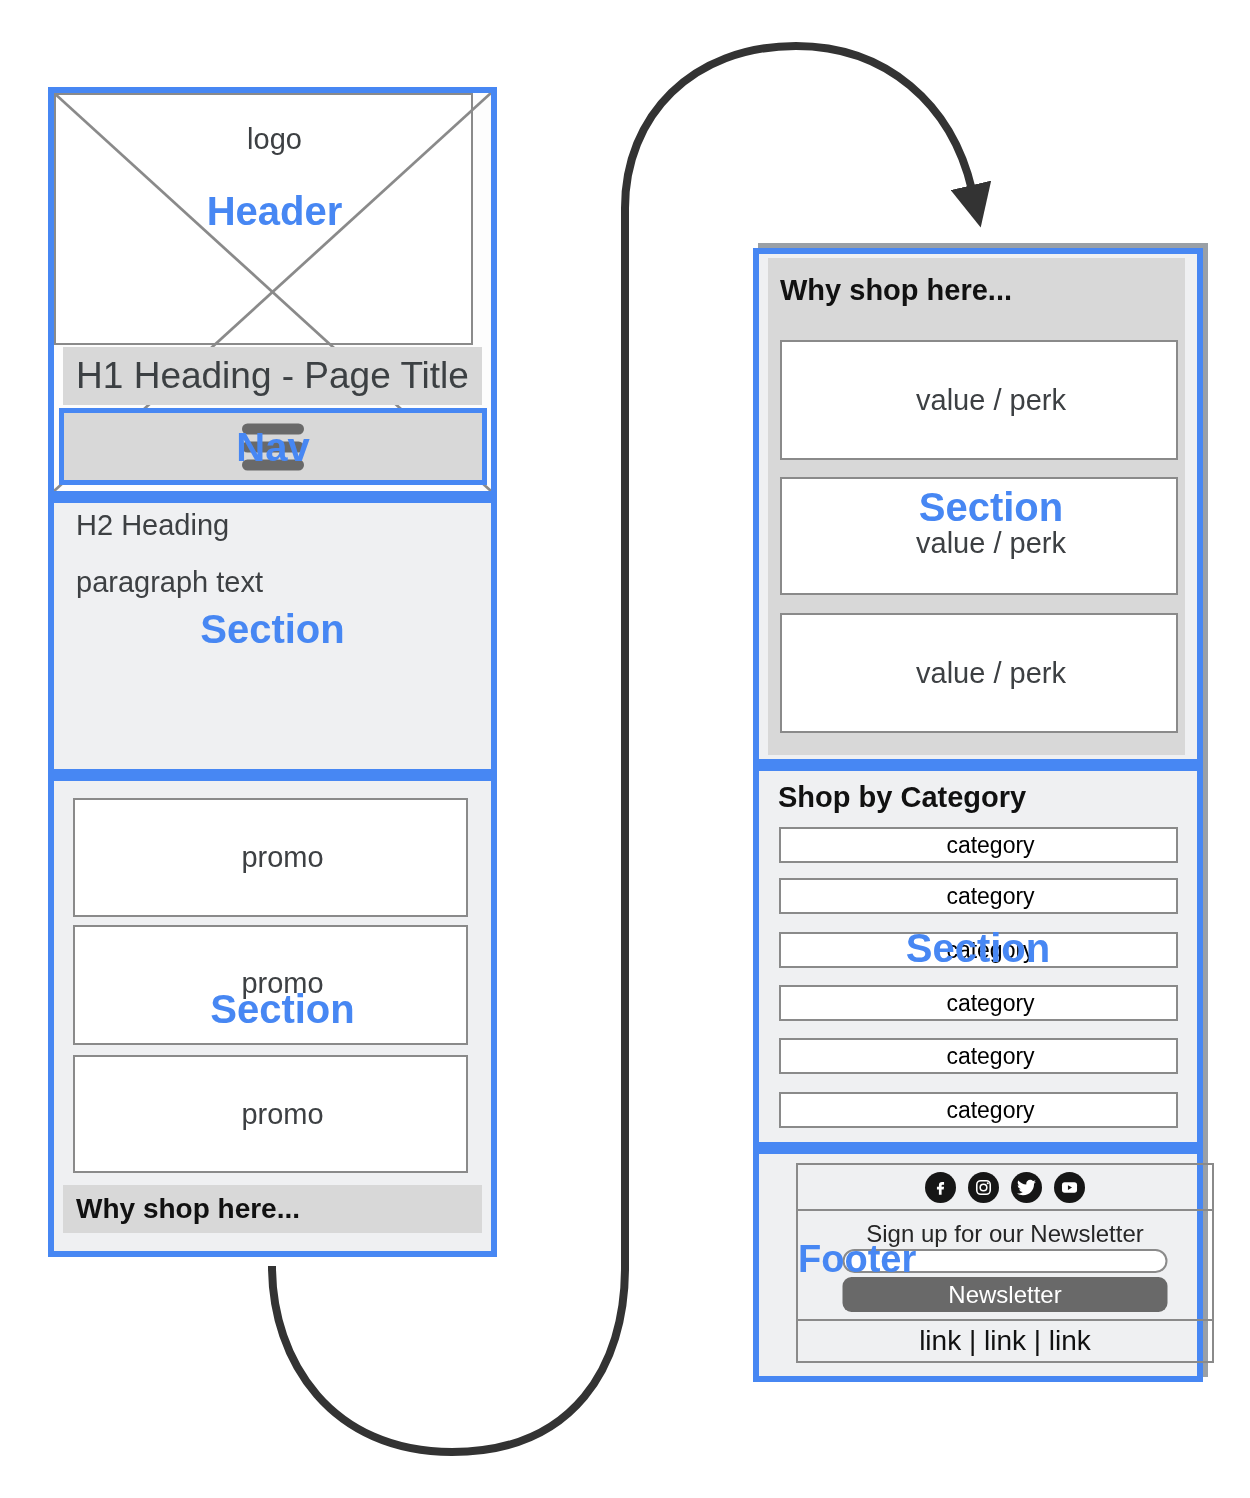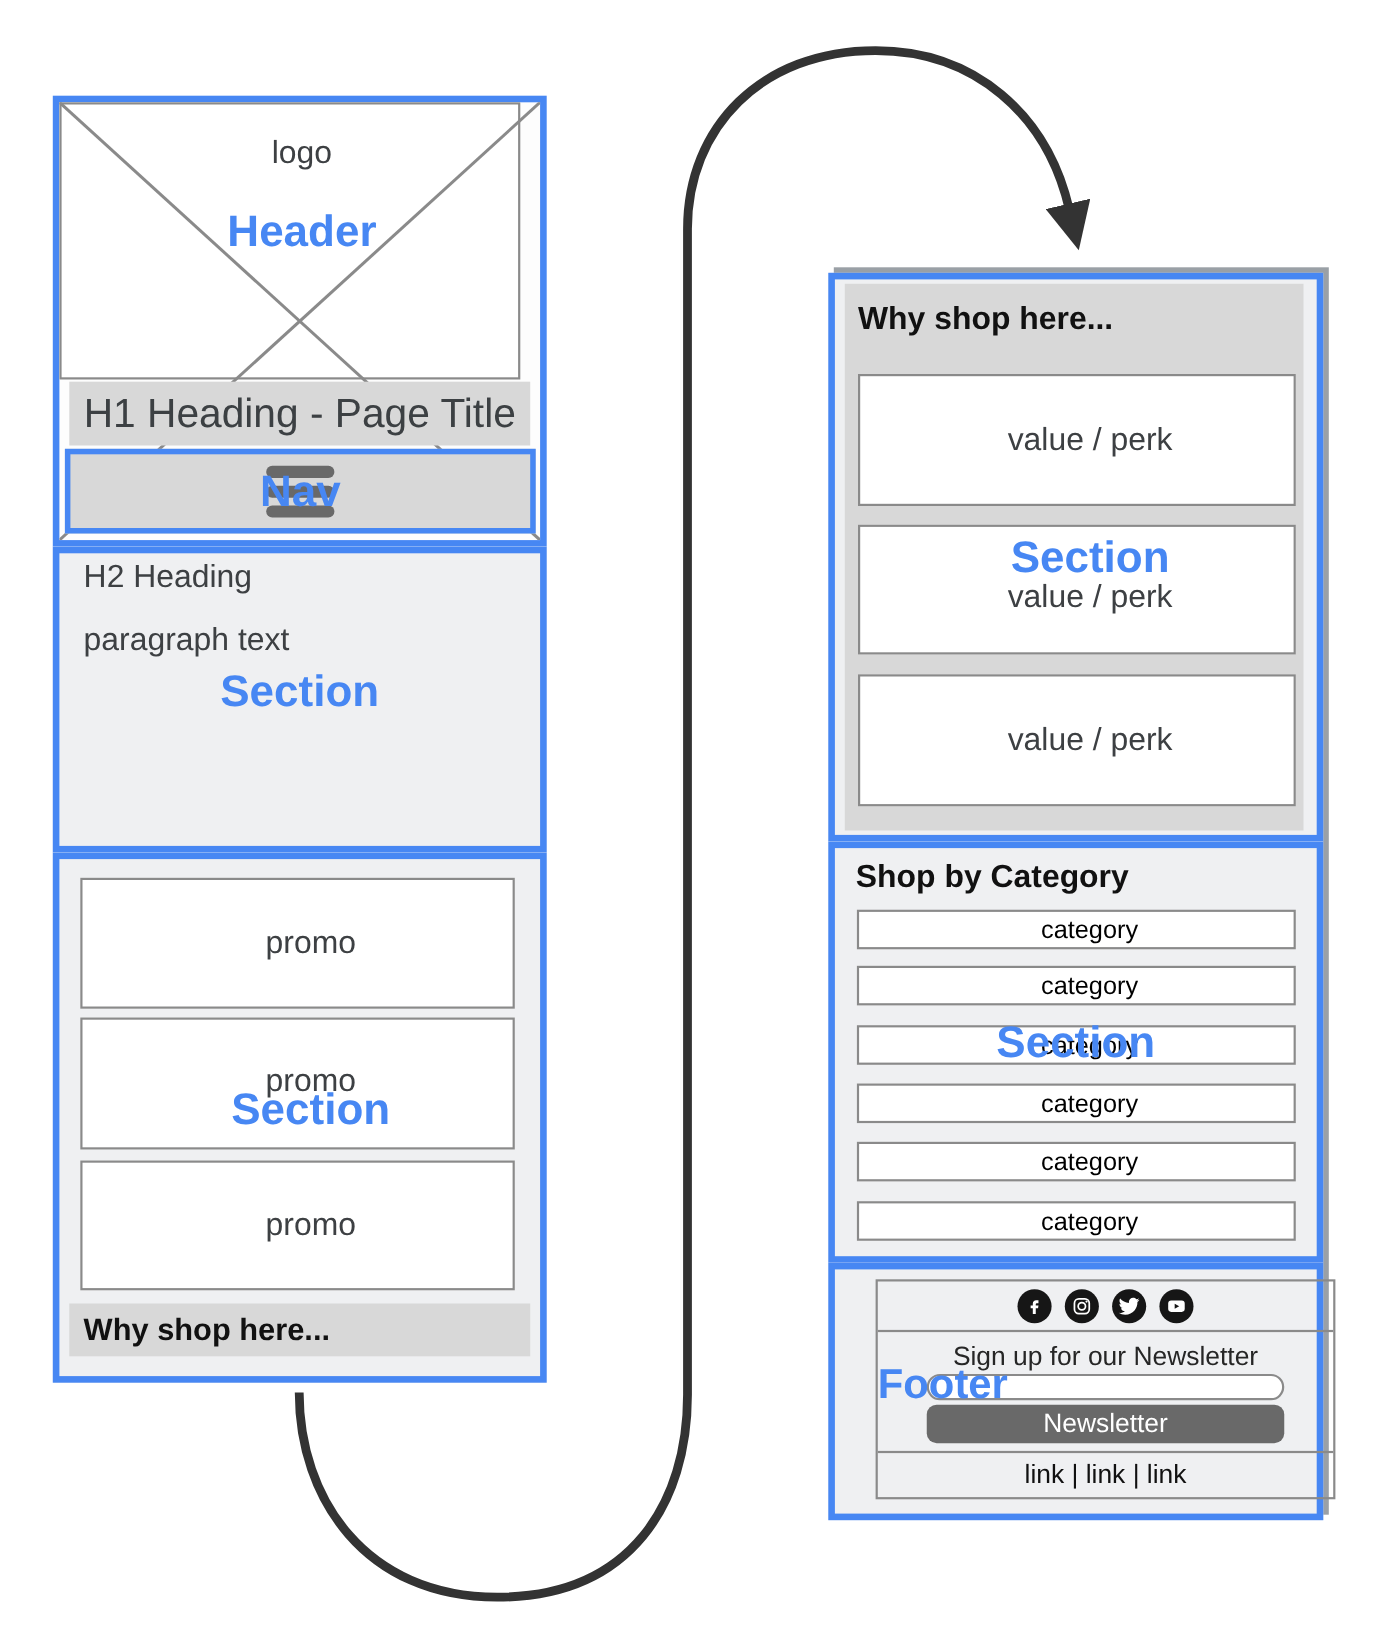--- a/index.html
+++ b/index.html
@@ -66,21 +66,21 @@
           align-items:center;justify-content:center;}
   .social svg{width:19px;height:19px;display:block;}
   .news-row{height:108px;border-bottom:2px solid #8a8a8a;position:relative;text-align:center;}
   .news-heading{margin-top:9px;font-size:24px;color:#262626;}
   .news-input{position:absolute;left:50%;transform:translateX(-50%);top:38px;width:325px;height:24px;
               background:#fff;border:2px solid #8a8a8a;border-radius:14px;box-sizing:border-box;}
   .footer-label{position:absolute;top:29px;width:100%;text-align:left;font-size:38px;z-index:3;}
   .subscribe-btn{position:absolute;left:50%;transform:translateX(-50%);top:66px;width:325px;height:35px;
                  background:#696969;border-radius:9px;color:#fff;font-size:24px;line-height:35px;
                  text-align:center;}
-  .links-row{flex:1;display:flex;align-items:center;justify-content:center;font-size:24px;color:#111;}
+  .links-row{flex:1;display:flex;align-items:center;justify-content:center;font-size:28px;color:#111;}
   
   .flow-arrow{position:absolute;left:0;top:0;width:1250px;height:1498px;pointer-events:none;}
 </style>
 </head>
 <body>
 
 <div class="canvas">
 
   <svg class="flow-arrow" viewBox="0 0 1250 1498">
     <defs>

